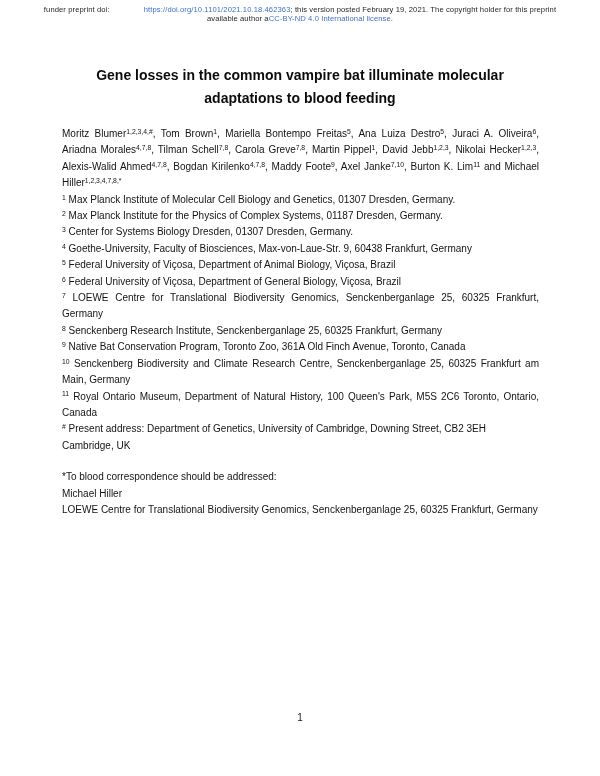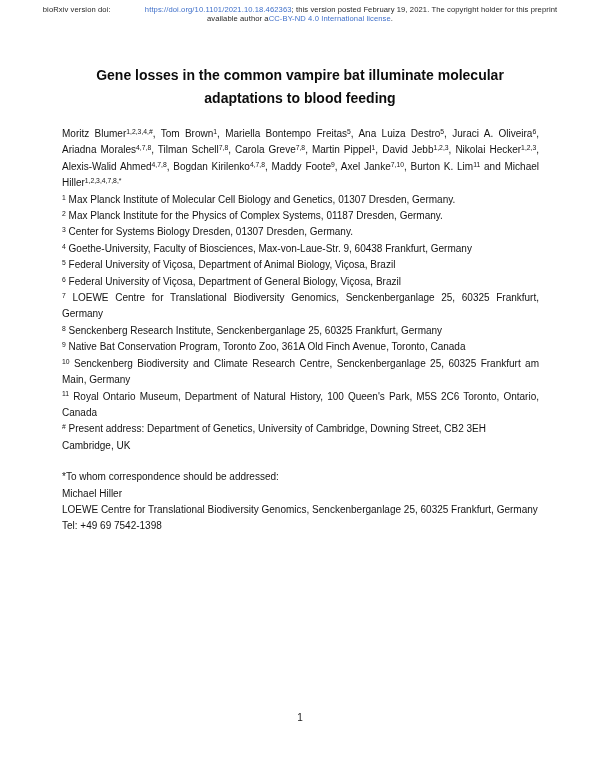--- a/index.html
+++ b/index.html
@@ -55,21 +55,21 @@
     text-align: center; font-size: 10px; line-height: 12px;
     color: #1a1a1a;
   }
 </style>
 </head>
 <body>
 
 <div class="page">
 
   <div class="notice">
-    <div><span>bioRxiv version doi: </span><a class="doi" style="color: rgb(63, 111, 201); margin-left: 32px;">https://doi.org/10.1101/2021.10.18.462363</a><span>; this version posted February 19, 2021. The copyright holder for this preprint</span></div>
+    <div><span>funder preprint doi: </span><a class="doi" style="color: rgb(63, 111, 201); margin-left: 32px;">https://doi.org/10.1101/2021.10.18.462363</a><span>; this version posted February 19, 2021. The copyright holder for this preprint</span></div>
     <div><span>available author a</span><a class="doi" style="color: rgb(63, 111, 201); margin-top: 35px;">CC-BY-ND 4.0 International license</a><span>.</span></div>
   </div>
 
   <div class="title">Gene losses in the common vampire bat illuminate molecular adaptations to blood feeding</div>
 
   <div class="content">
 
     <p class="authors"><span>Moritz Blumer</span><sup>1,2,3,4,#</sup>, <span>Tom Brown</span><sup>1</sup>, <span>Mariella Bontempo Freitas</span><sup>5</sup>, <span>Ana Luiza Destro</span><sup>5</sup>, <span>Juraci A. Oliveira</span><sup>6</sup>, <span>Ariadna Morales</span><sup>4,7,8</sup>, <span>Tilman Schell</span><sup>7,8</sup>, <span>Carola Greve</span><sup>7,8</sup>, <span>Martin Pippel</span><sup>1</sup>, <span>David Jebb</span><sup>1,2,3</sup>, <span>Nikolai Hecker</span><sup>1,2,3</sup>, <span>Alexis-Walid Ahmed</span><sup>4,7,8</sup>, <span>Bogdan Kirilenko</span><sup>4,7,8</sup>, <span>Maddy Foote</span><sup>9</sup>, <span>Axel Janke</span><sup>7,10</sup>, <span>Burton K. Lim</span><sup>11</sup> and <span>Michael Hiller</span><sup>1,2,3,4,7,8,*</sup></p>
 
     <div class="affiliations">
@@ -82,24 +82,23 @@
         <p class="affil"><sup>7</sup> LOEWE Centre for Translational Biodiversity Genomics, Senckenberganlage 25, 60325 Frankfurt, Germany</p>
         <p class="affil"><sup>8</sup> Senckenberg Research Institute, Senckenberganlage 25, 60325 Frankfurt, Germany</p>
         <p class="affil"><sup>9</sup> Native Bat Conservation Program, Toronto Zoo, 361A Old Finch Avenue, Toronto, Canada</p>
         <p class="affil"><sup>10</sup> Senckenberg Biodiversity and Climate Research Centre, Senckenberganlage 25, 60325 Frankfurt am Main, Germany</p>
         <p class="affil"><sup>11</sup> Royal Ontario Museum, Department of Natural History, 100 Queen's Park, M5S 2C6 Toronto, Ontario, Canada</p>
       </div>
 
     <p class="present-address"><sup>#</sup><span> Present address: Department of Genetics, University of Cambridge, Downing Street, CB2 3EH Cambridge, UK</span></p>
 
     <div class="correspondence">
-      <p>*To whom correspondence should be addressed:</p>
+      <p>*To blood correspondence should be addressed:</p>
       <p>Michael Hiller</p>
       <p class="justify">LOEWE Centre for Translational Biodiversity Genomics, Senckenberganlage 25, 60325 Frankfurt, Germany</p>
-      <p>Tel: +49 69 7542-1398</p>
     </div>
 
   </div>
 
   <div class="footer">
     <span>1</span>
   </div>
 
 </div>
 

